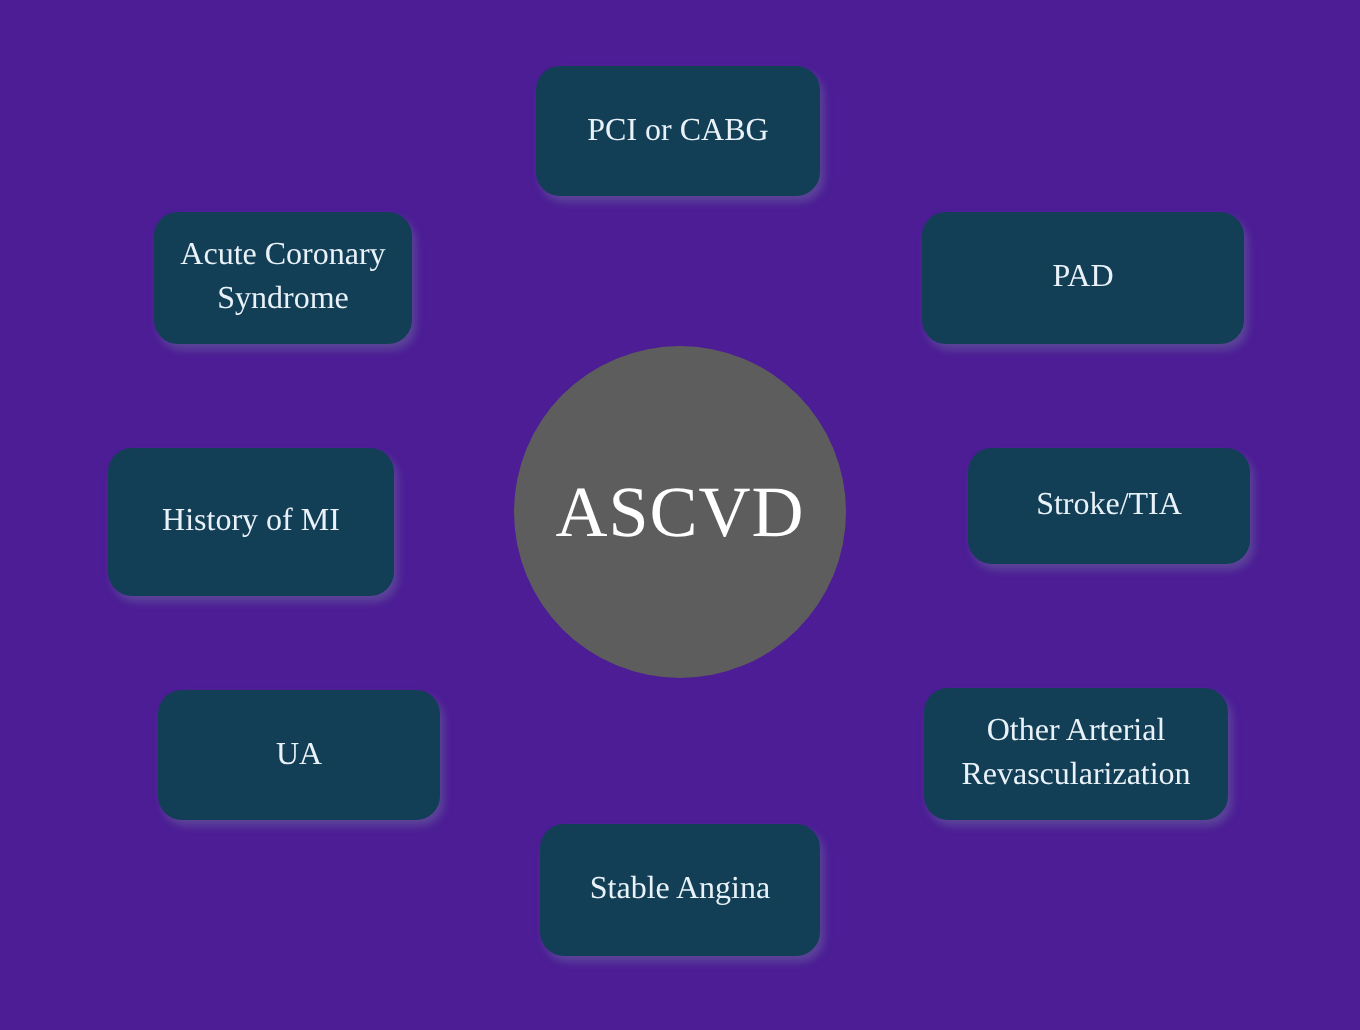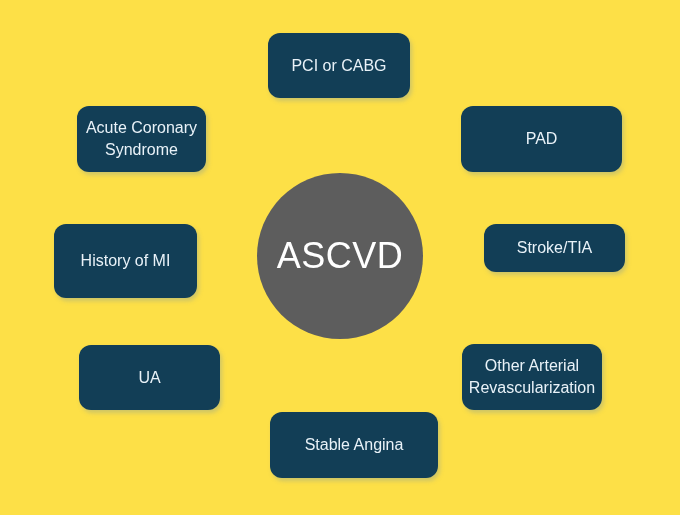--- a/index.html
+++ b/index.html
@@ -5,46 +5,47 @@
   html, body {
     margin: 0;
     padding: 0;
     background: #ffffff;
     font-family: "Liberation Sans", sans-serif;
   }
   .canvas {
     position: relative;
     width: 680px;
     height: 515px;
-    background: #fde047;
+    background: #4c1d95;
     overflow: hidden;
+    font-family: Liberation Serif, serif;
   }
   .node {
     position: absolute;
     background: var(--box-color, #123e56);
     color: var(--box-text, #e9f2f8);
     border-radius: 12px;
     display: flex;
     align-items: center;
     justify-content: center;
     text-align: center;
     font-size: 16px;
     line-height: 1.35;
     padding: 4px 8px;
     box-sizing: border-box;
     box-shadow: 2px 3px 4px rgba(120, 145, 160, 0.35);
   }
   .pos-top          { left: 268px; top: 33px;  width: 142px; height: 65px; }
   .pos-top-left     { left: 77px;  top: 106px; width: 129px; height: 66px; }
   .pos-top-right    { left: 461px; top: 106px; width: 161px; height: 66px; }
   .pos-left         { left: 54px;  top: 224px; width: 143px; height: 74px; }
-  .pos-right        { left: 484px; top: 224px; width: 141px; height: 48px; }
+  .pos-right        { left: 484px; top: 224px; width: 141px; height: 58px; }
   .pos-bottom-left  { left: 79px;  top: 345px; width: 141px; height: 65px; }
-  .pos-bottom-right { left: 462px; top: 344px; width: 140px; height: 66px; }
-  .pos-bottom       { left: 270px; top: 412px; width: 168px; height: 66px; }
+  .pos-bottom-right { left: 462px; top: 344px; width: 152px; height: 66px; }
+  .pos-bottom       { left: 270px; top: 412px; width: 140px; height: 66px; }
   .center-circle {
     position: absolute;
     left: 257px;
     top: 173px;
     width: 166px;
     height: 166px;
     border-radius: 50%;
     background: var(--circle-color, #5d5d5d);
     color: #ffffff;
     display: flex;

